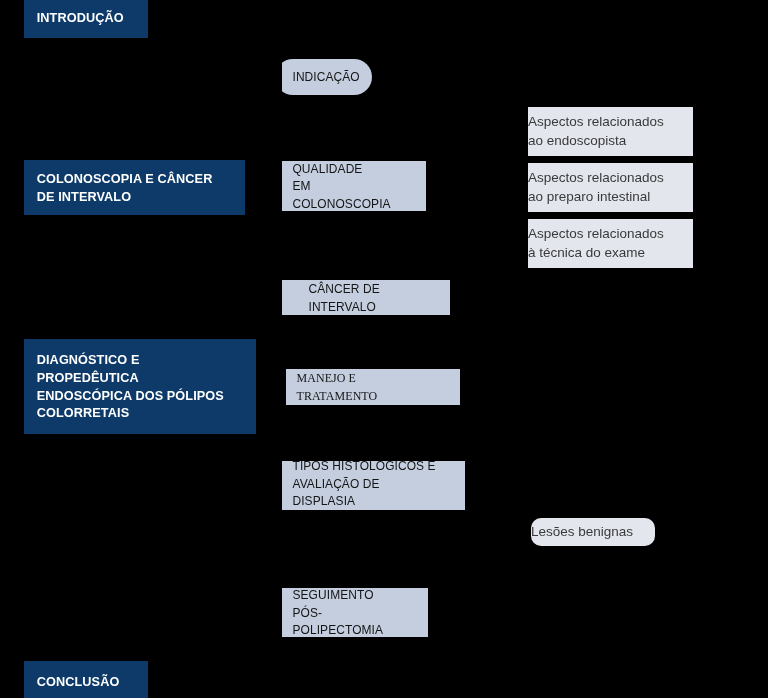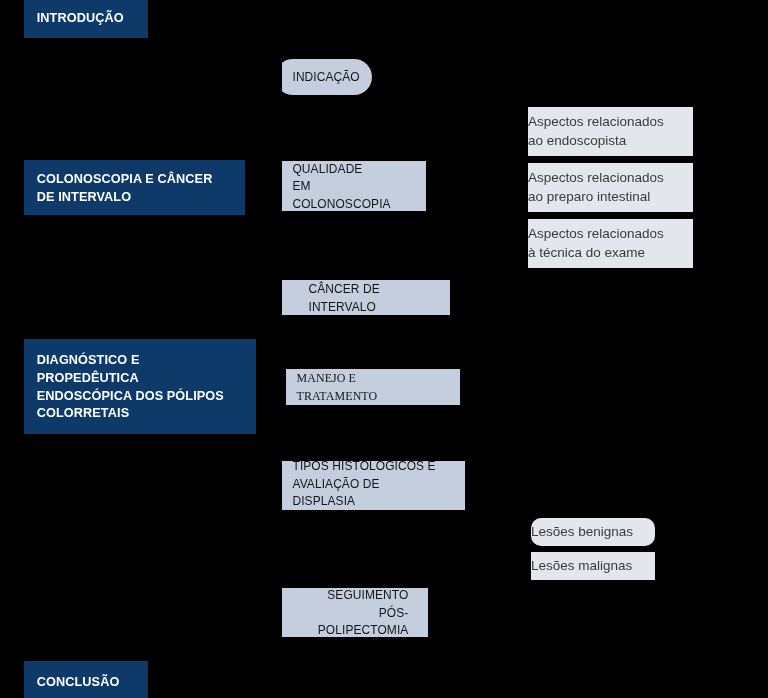--- a/index.html
+++ b/index.html
@@ -193,27 +193,24 @@
     <span class="label">MANEJO E TRATAMENTO</span>
   </div>
 
   <div class="node lvl2" style="left:275px; top:461px; width:190px; height:49px;align-items:flex-end;">
     <span class="accent"></span>
     <span class="label">TIPOS HISTOLÓGICOS E
 AVALIAÇÃO DE DISPLASIA</span>
   </div>
 
 
-  <div class="node lvl2" style="left:275px; top:588px; width:153px; height:49px;text-align:right;">
+  <div class="node lvl2" style="left:275px; top:588px; width:153px; height:49px;">
     <span class="accent"></span>
     <span class="label">SEGUIMENTO
 PÓS-POLIPECTOMIA</span>
   </div>
 
   <div class="node lvl3" style="left:531px; top:518px; width:124px; height:28px;border-radius:10px;">
     <span class="label">Lesões benignas</span>
   </div>
 
-  <div class="node lvl3" style="left:531px; top:552px; width:124px; height:28px;">
-    <span class="label">Lesões malignas</span>
-  </div>
 
 </div>
 
 </body></html>

